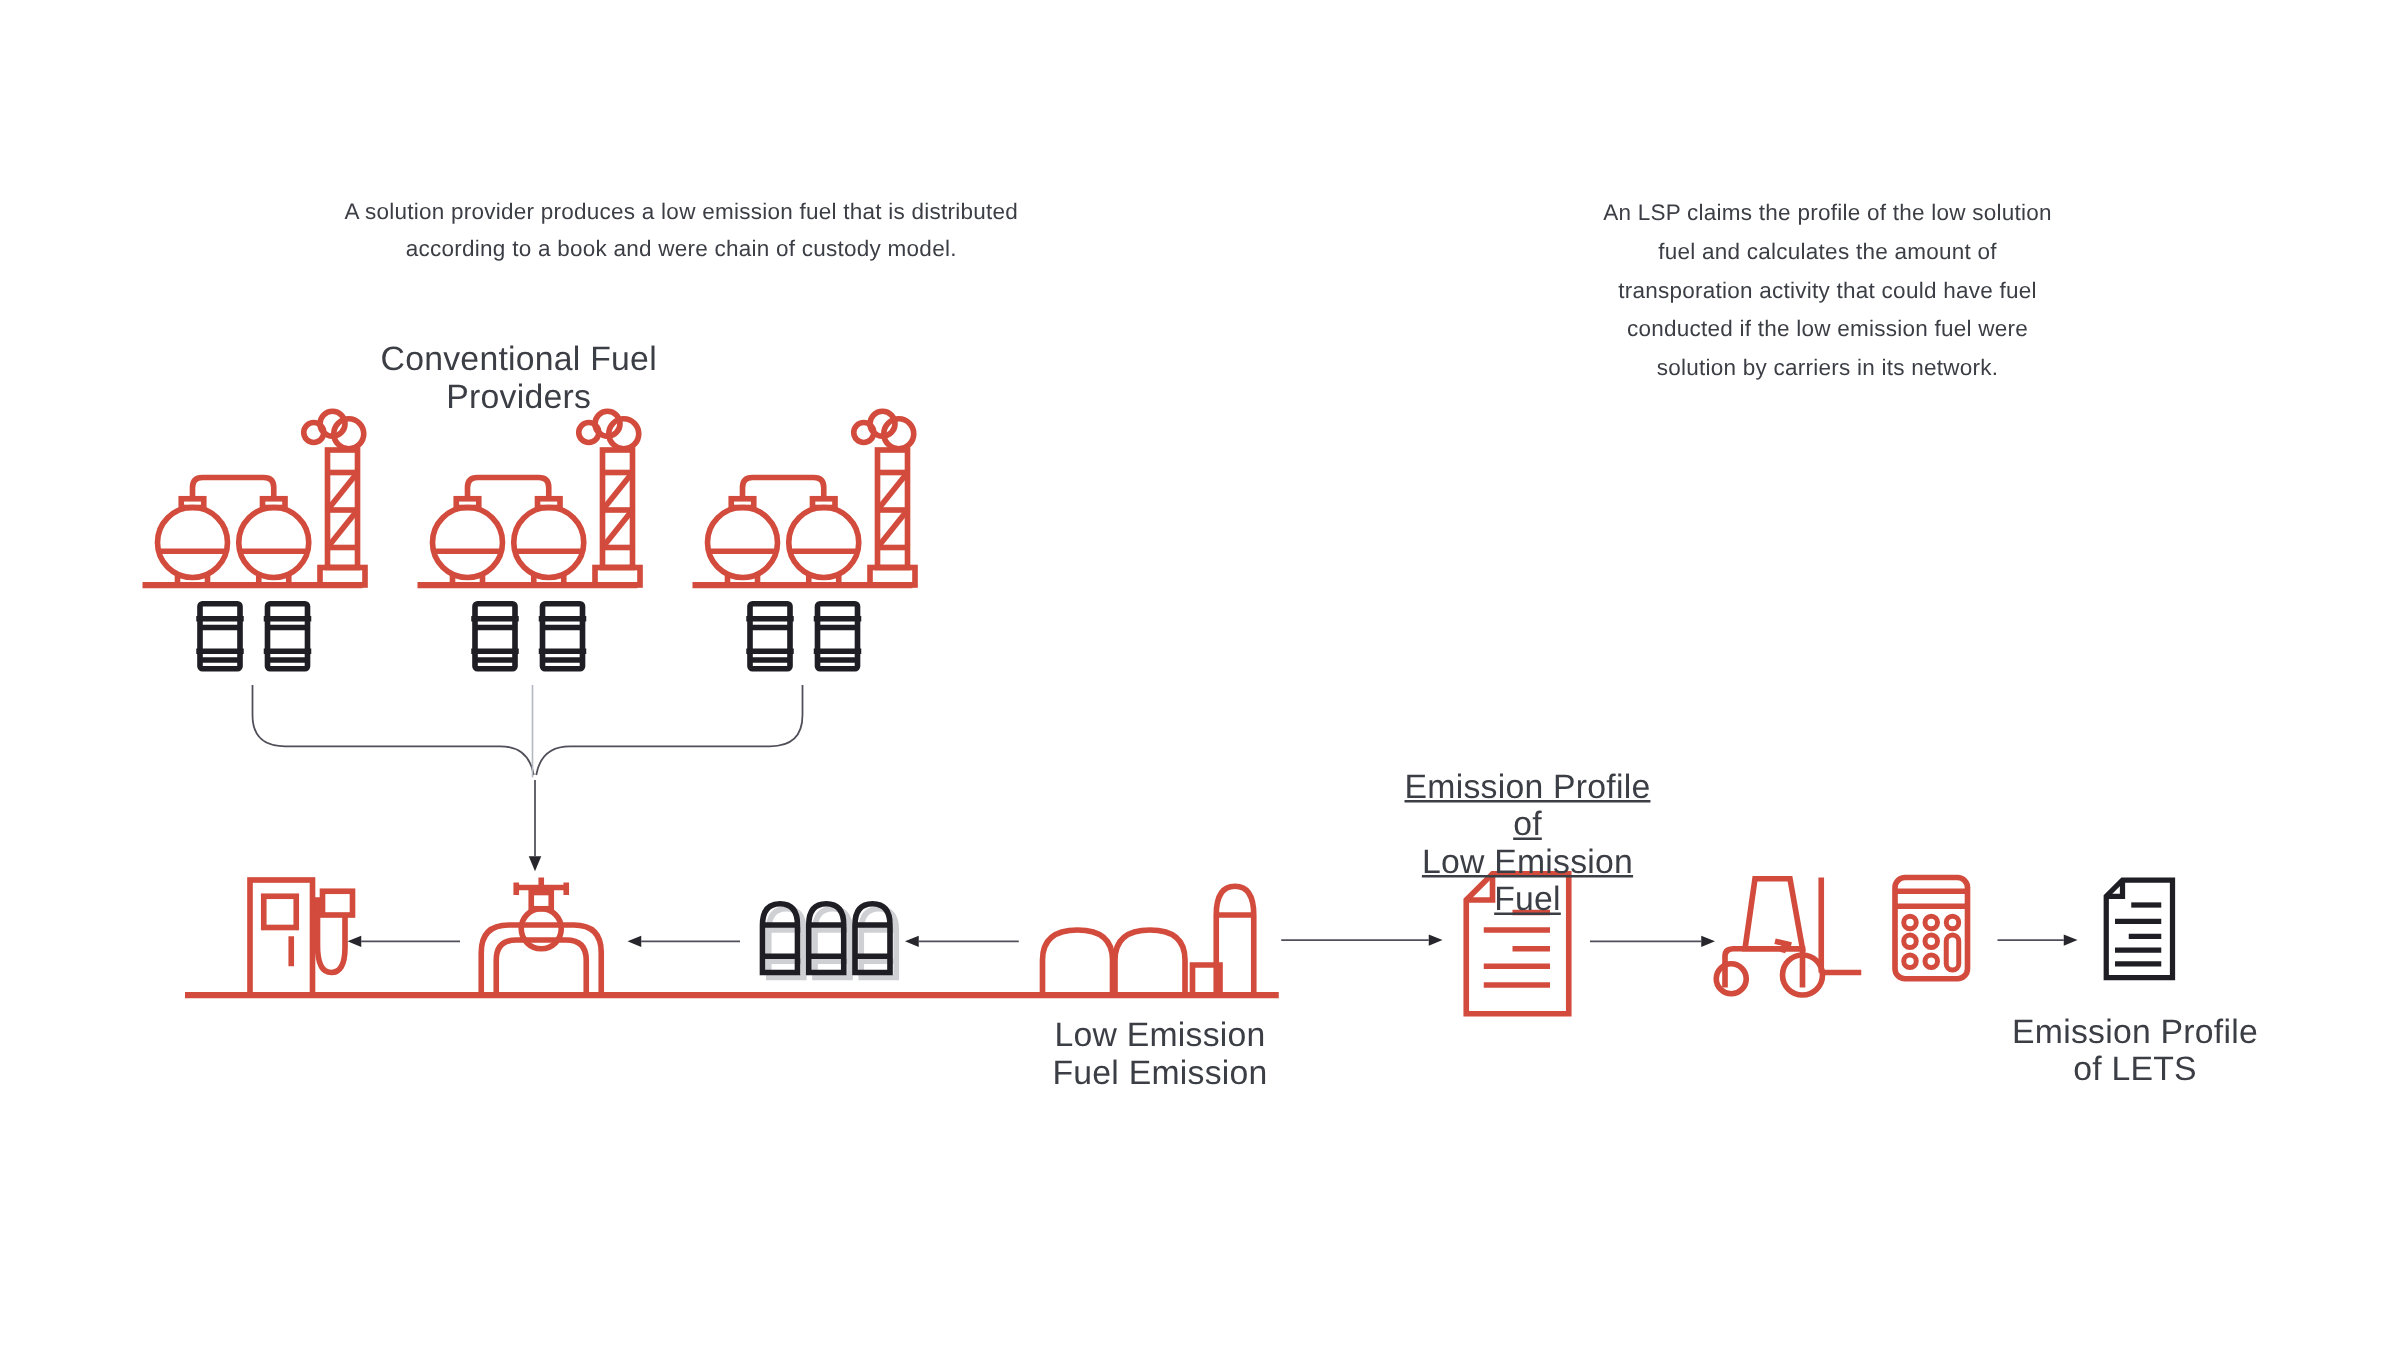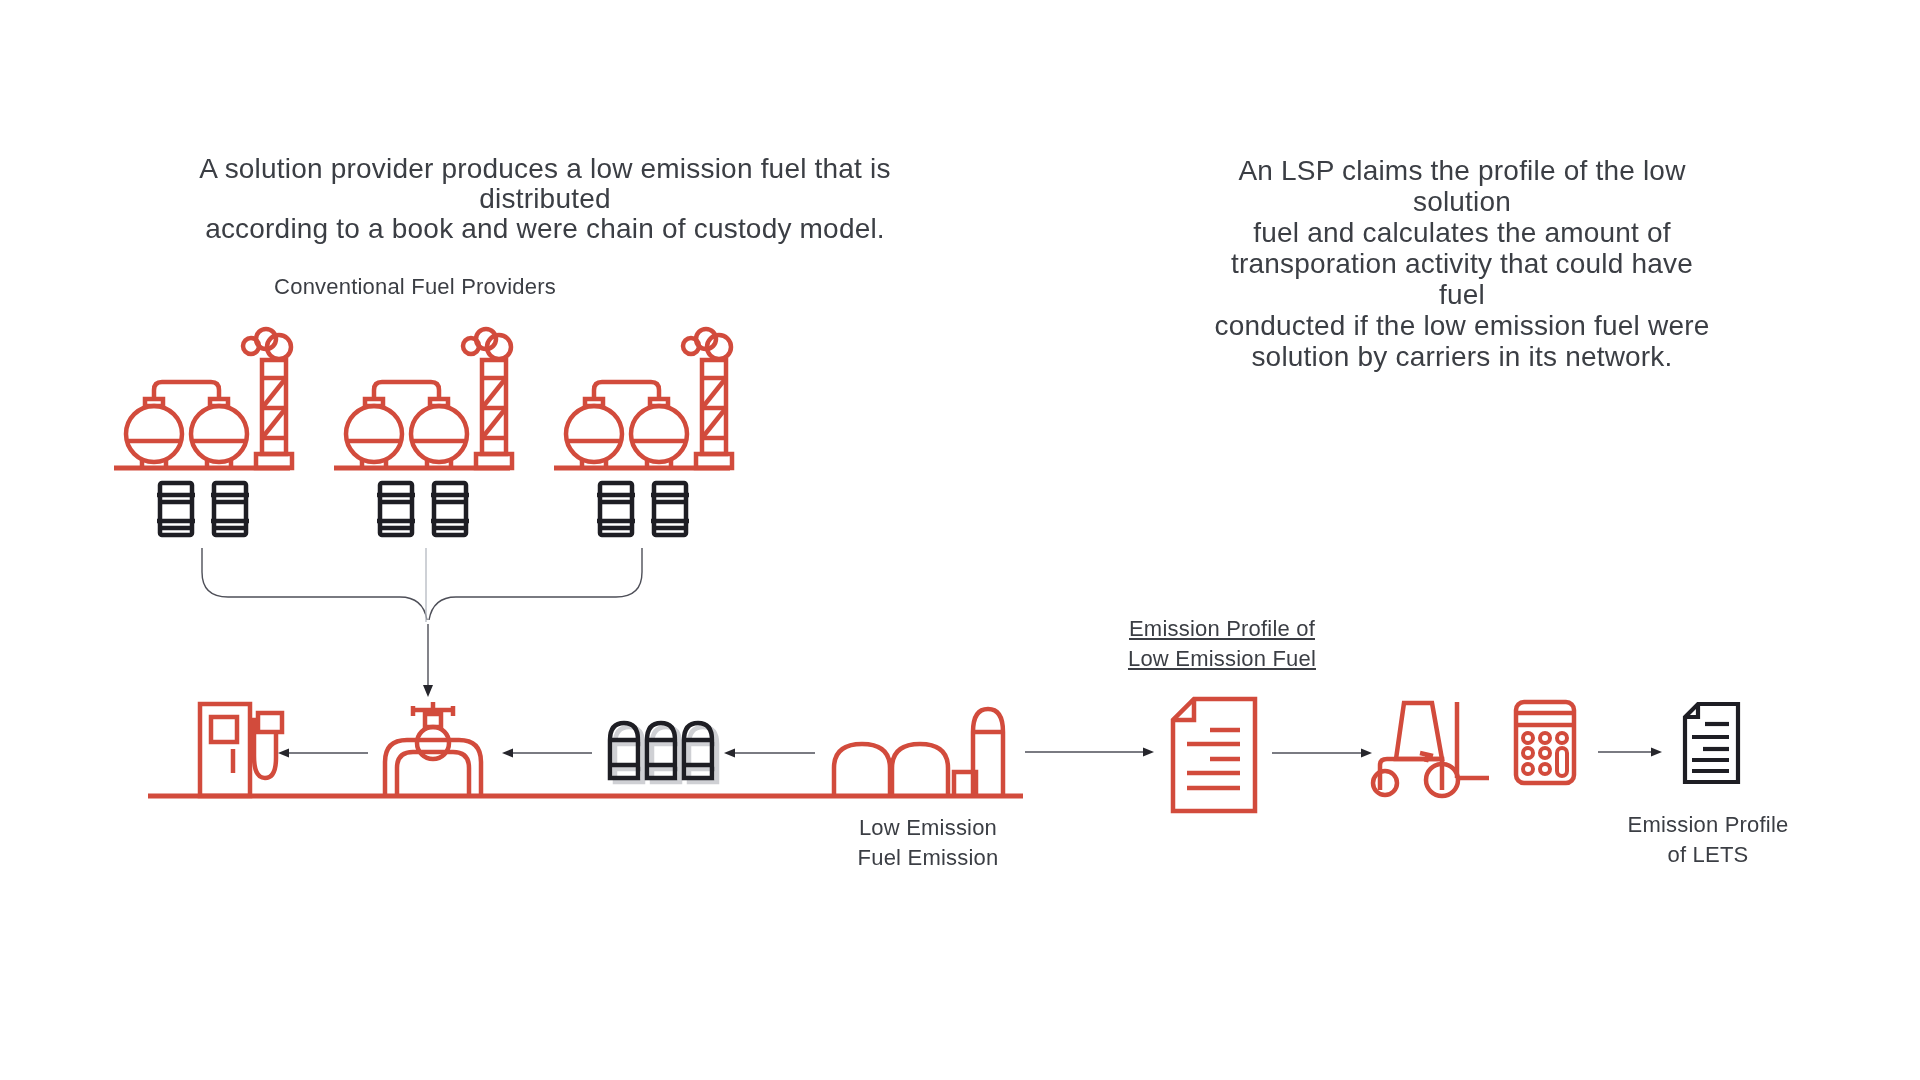--- a/index.html
+++ b/index.html
@@ -10,22 +10,22 @@
     --text:#3b3e44;
     --shadow:#cfd0d4;
   }
   html,body{margin:0;padding:0;background:#ffffff;}
   .canvas{
     position:relative;width:1920px;height:1080px;background:#ffffff;
     font-family:"Liberation Sans", sans-serif;color:var(--text);overflow:hidden;
   }
   .diagram-svg{position:absolute;left:0;top:0;}
   .txt{position:absolute;text-align:center;font-weight:400;}
-  .para{font-size:28px;line-height:30px;letter-spacing:.2px;text-align:center;}
-  .lbl{font-size:22px;line-height:30px;letter-spacing:.2px;}
+  .para{font-size:18px;line-height:30px;letter-spacing:.2px;text-align:center;}
+  .lbl{font-size:27px;line-height:30px;letter-spacing:.2px;}
   .icon-red{stroke:var(--red);fill:none;stroke-width:4.5;}
   .icon-black{stroke:var(--black);fill:none;stroke-width:4.5;}
   .icon-shadow{stroke:var(--shadow);fill:none;stroke-width:4.5;}
   .thin{stroke:var(--line);stroke-width:1.4;fill:none;}
   .thin-faint{stroke:var(--faint);stroke-width:1.3;fill:none;}
   .head{fill:#26262c;stroke:none;}
   .base5{stroke-width:5;}
 </style>
 </head>
 <body>

